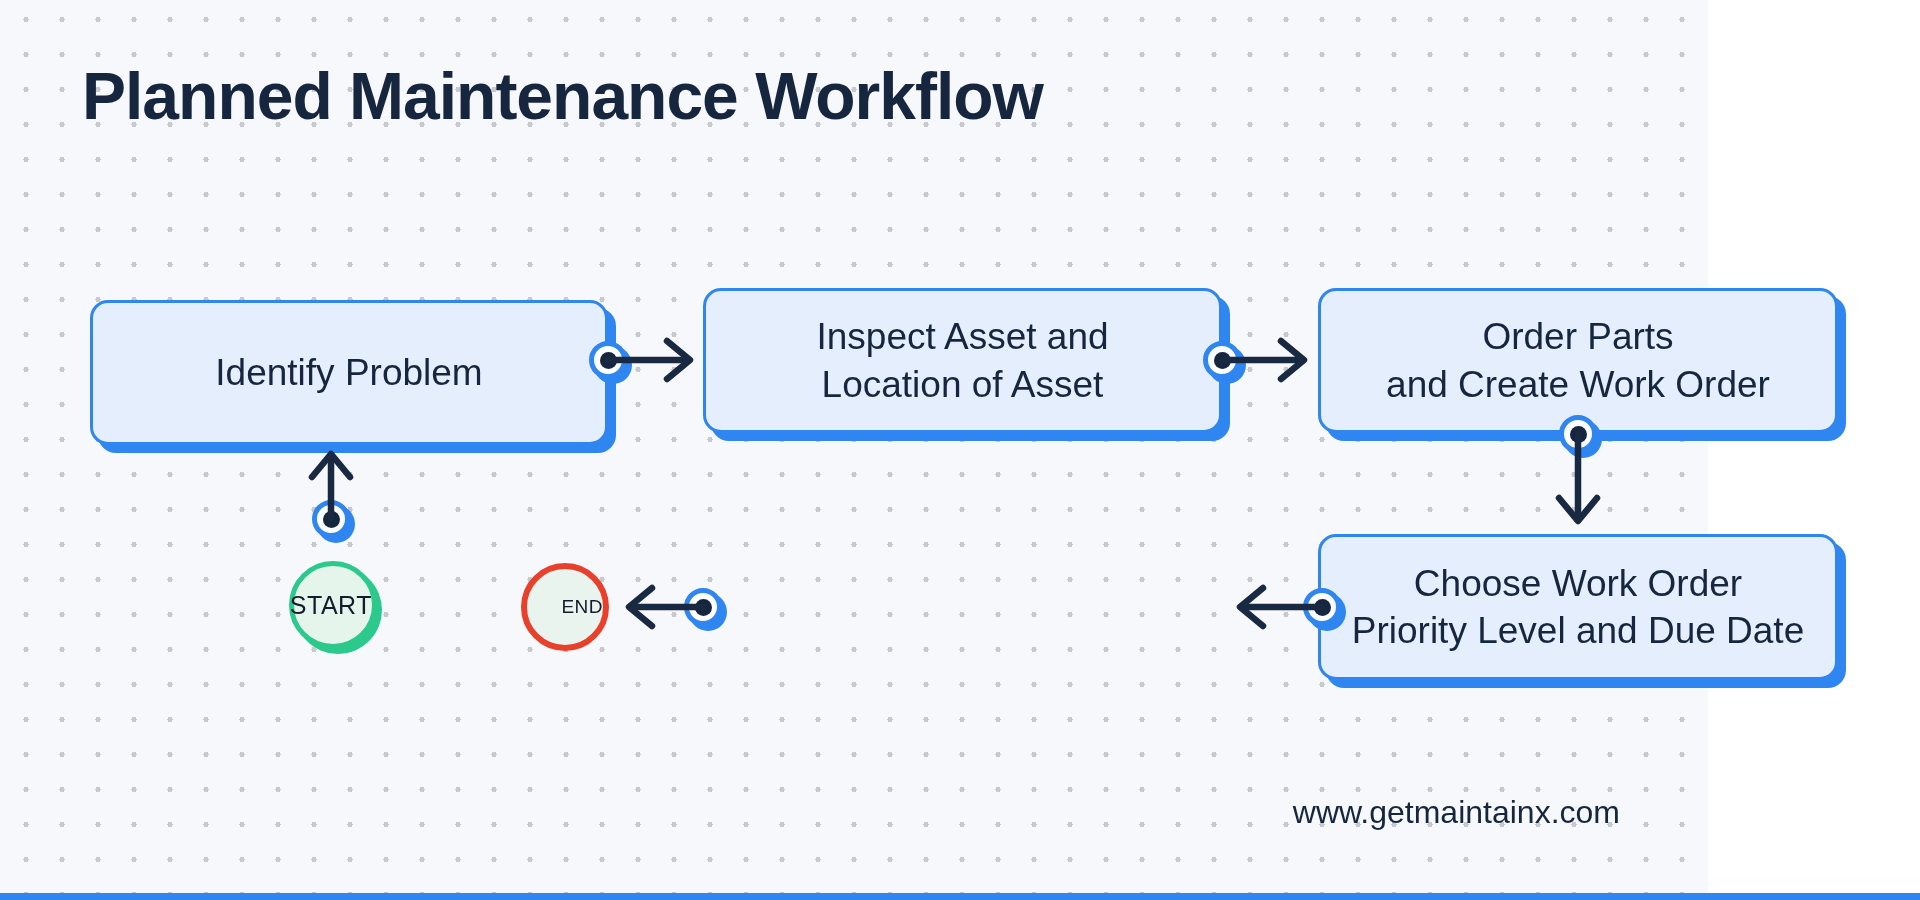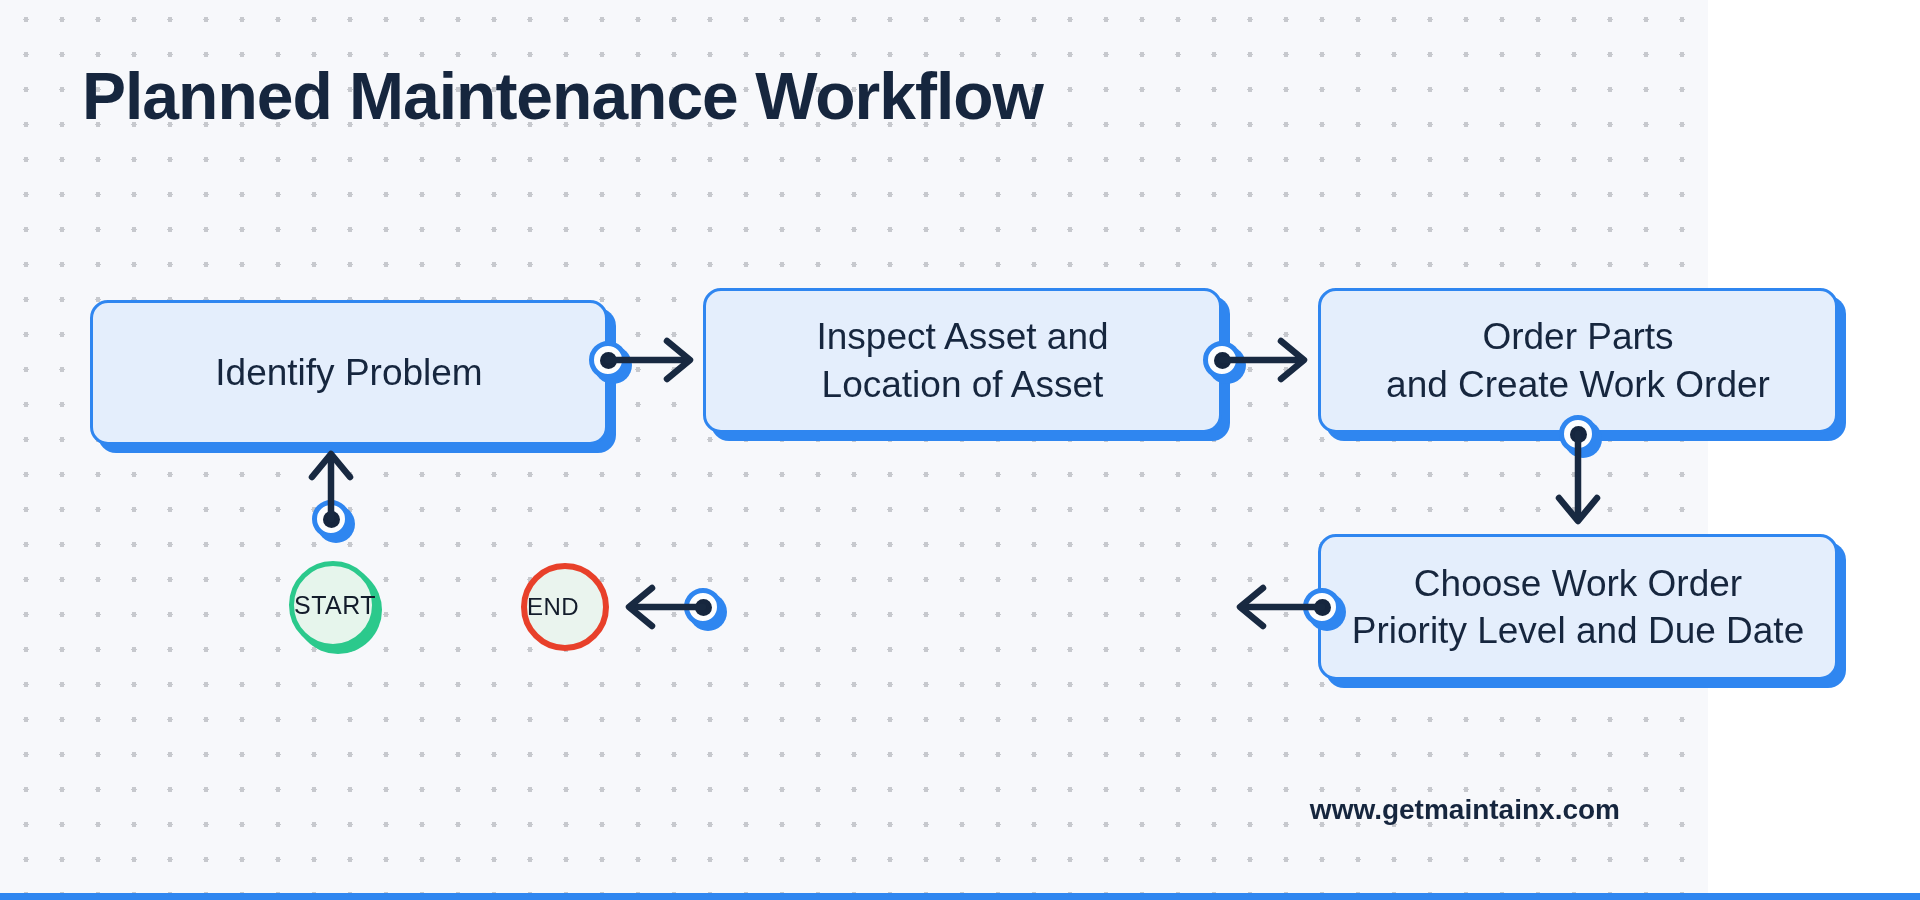--- a/index.html
+++ b/index.html
@@ -50,53 +50,53 @@
   }
   .c1 { left: 589px;  top: 341px; }
   .c2 { left: 1203px; top: 341px; }
   .c3 { left: 1559px; top: 415px; }
   .c4 { left: 1303px; top: 588px; }
   .c5 { left: 684px;  top: 588px; }
   .c6 { left: 312px;  top: 500px; }
 
   .terminal {
     position: absolute; width: 88px; height: 88px; border-radius: 50%;
-    display: flex; align-items: center; justify-content: flex-start;
+    display: flex; align-items: center; justify-content: flex-end;
     color: #131c2b; font-weight: 500;
   }
   .terminal.start {
     left: 289px; top: 561px;
     background: #e6f5ec; border: 5px solid #2bc98c;
     box-shadow: 5px 5px 0 0 #2bc98c;
     font-size: 25px; letter-spacing: 0.5px;
   }
   .terminal.end {
     left: 521px; top: 563px;
     background: #eaf4ee; border: 6px solid #e8402a;
-    font-size: 24px; letter-spacing: 0.5px;
+    font-size: 19px; letter-spacing: 0.5px;
   }
 
   .arrows { position: absolute; left: 0; top: 0; width: 1920px; height: 900px; pointer-events: none; }
   .arrows line, .arrows polyline {
     stroke: #182941; stroke-width: 6.5; fill: none;
     stroke-linecap: round; stroke-linejoin: round;
   }
 
   .footer-logo {
     position: absolute; left: 85px; top: 780px;
     font-size: 48px; font-weight: 800; color: #16263e; letter-spacing: -0.5px;
   }
   .footer-logo .logo-x {
     background: linear-gradient(105deg, #16263e 47%, #2f86f0 47%);
     -webkit-background-clip: text; background-clip: text;
     color: transparent;
   }
   .footer-url {
     position: absolute; right: 88px; top: 794px;
-    font-size: 28px; font-weight: 700; color: #16263e;
+    font-size: 32px; font-weight: 400; color: #16263e;
   }
 
   .bottom-accent {
     position: absolute; left: 0; bottom: 0; width: 1920px; height: 7px;
     background: #2f86f0;
   }
 </style>
 </head>
 <body>
 

